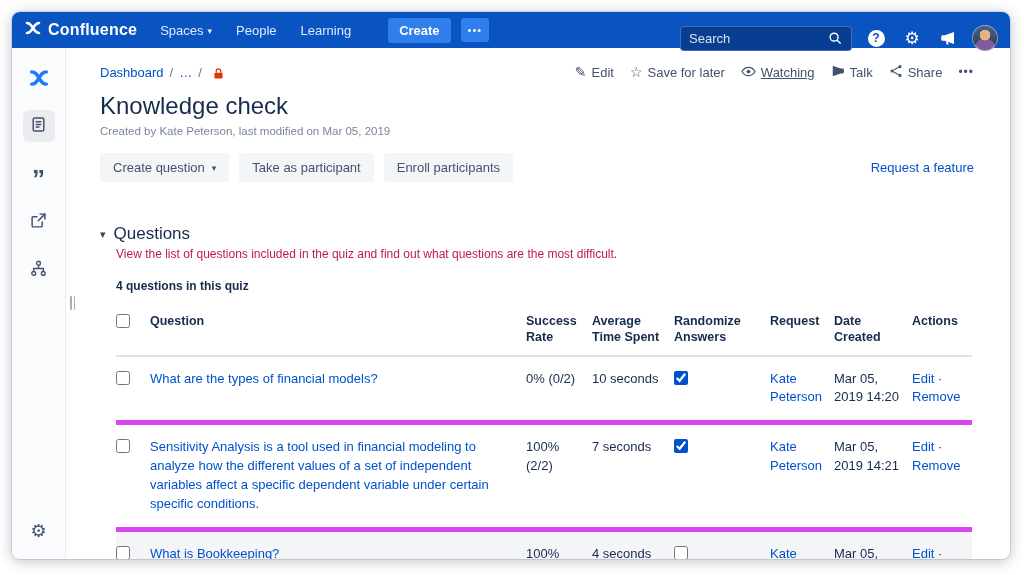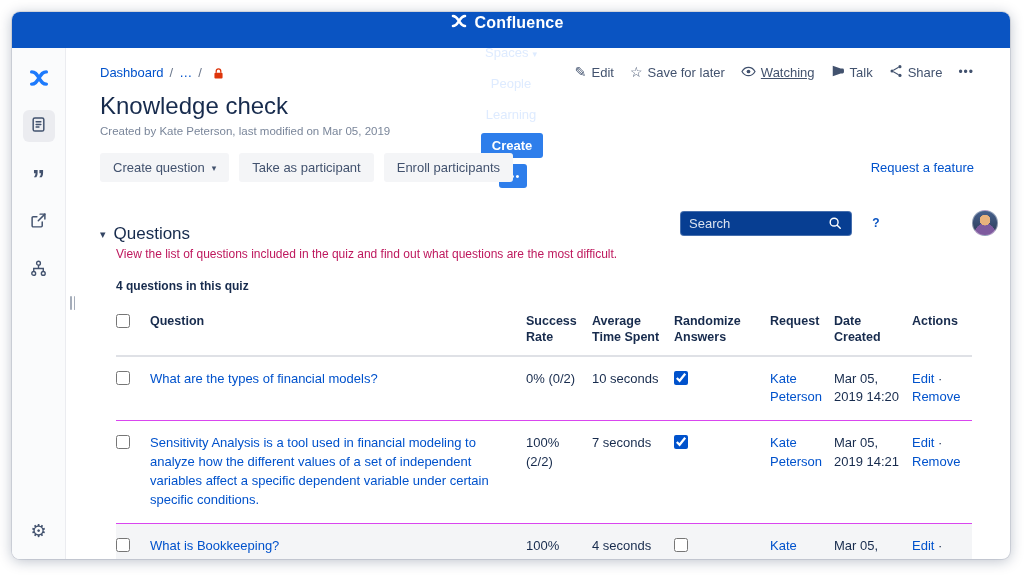--- a/index.html
+++ b/index.html
@@ -8,29 +8,29 @@
 
   .window {
     position:absolute; left:12px; top:12px; width:998px; height:547px;
     background:#fff; border-radius:8px; overflow:hidden;
     box-shadow:0 0 0 1px rgba(9,30,66,.10), 0 2px 14px rgba(9,30,66,.28);
   }
 
   
   .navbar {
     height:36px; background:var(--navbar-bg,#0A54C2); color:#fff;
-    display:flex; align-items:center; padding:0 12px; gap:6px;flex-direction:column;
+    display:flex; align-items:center; padding:0 12px; gap:6px;
   }
   .navbar .logo-wrap { display:flex; align-items:center; gap:6px; margin-right:8px; cursor:pointer; }
   .navbar .brand { font-size:16px; font-weight:bold; letter-spacing:.2px; }
   .nav-link { color:#DEEBFF; font-size:13px; padding:5px 9px; border-radius:3px; text-decoration:none; display:inline-flex; align-items:center; gap:4px; }
   .nav-link .caret { font-size:9px; position:relative; top:1px; }
   .btn-create {
     background:var(--create-button-bg,#2E7EEB); color:#fff; border:none; border-radius:3px;
-    font-size:13px; font-weight:bold; padding:5px 11px; margin-left:2px; cursor:pointer;
+    font-size:13px; font-weight:bold; padding:5px 11px; margin-left:22px; cursor:pointer;
     font-family:inherit;
   }
   .btn-navmore {
     background:var(--create-button-bg,#2E7EEB); color:#fff; border:none; border-radius:3px;
     font-size:11px; letter-spacing:1px; padding:6px 7px; margin-left:4px; cursor:pointer; font-family:inherit;
   }
   .nav-right { margin-left:auto; display:flex; align-items:center; gap:12px;margin-top:16px; }
   .searchbox {
     display:flex; align-items:center; background:var(--search-bg,#073E92);
     border:1px solid rgba(255,255,255,.25); border-radius:4px; height:25px; width:172px; padding:0 8px;
@@ -100,21 +100,21 @@
   .sec-title { font-size:17px; font-weight:500; color:var(--heading,#172B4D); }
   .sec-desc { font-size:12px; color:#be185d; margin-top:3px; padding-left:16px; }
   .quiz-count { font-size:12px; font-weight:bold; color:var(--heading,#172B4D); margin-top:18px; padding-left:16px; }
 
   
   table { width:856px; margin-top:12px; margin-left:16px; border-collapse:collapse; table-layout:fixed; font-size:13px; }
   col.c-sel { width:34px; } col.c-sr { width:66px; } col.c-at { width:82px; }
   col.c-rz { width:96px; } col.c-au { width:64px; } col.c-dt { width:78px; } col.c-ac { width:60px; }
   th { text-align:left; font-size:12.5px; font-weight:bold; color:var(--heading,#172B4D);
        padding:8px 8px 9px 0; border-bottom:2px solid var(--border,#DFE1E6); vertical-align:top; line-height:1.3; }
-  td { vertical-align:top; padding:13px 8px 13px 0; border-bottom:1px solid #d946ef; color:var(--heading,#172B4D); line-height:1.45; }
+  td { vertical-align:top; padding:13px 8px 13px 0; border-bottom:5px solid #d946ef; color:var(--heading,#172B4D); line-height:1.45; }
   tr.shaded td { background:var(--row-shaded,#F4F5F7); }
   td a, .q-link { color:var(--link,#0052CC); text-decoration:none; cursor:pointer; }
   input[type="checkbox"] { width:14px; height:14px; accent-color:#0052CC; cursor:pointer; margin-top:1px; }
   .c-ac a { white-space:nowrap; }
 </style>
 </head>
 <body>
 
 <div class="window">
 

